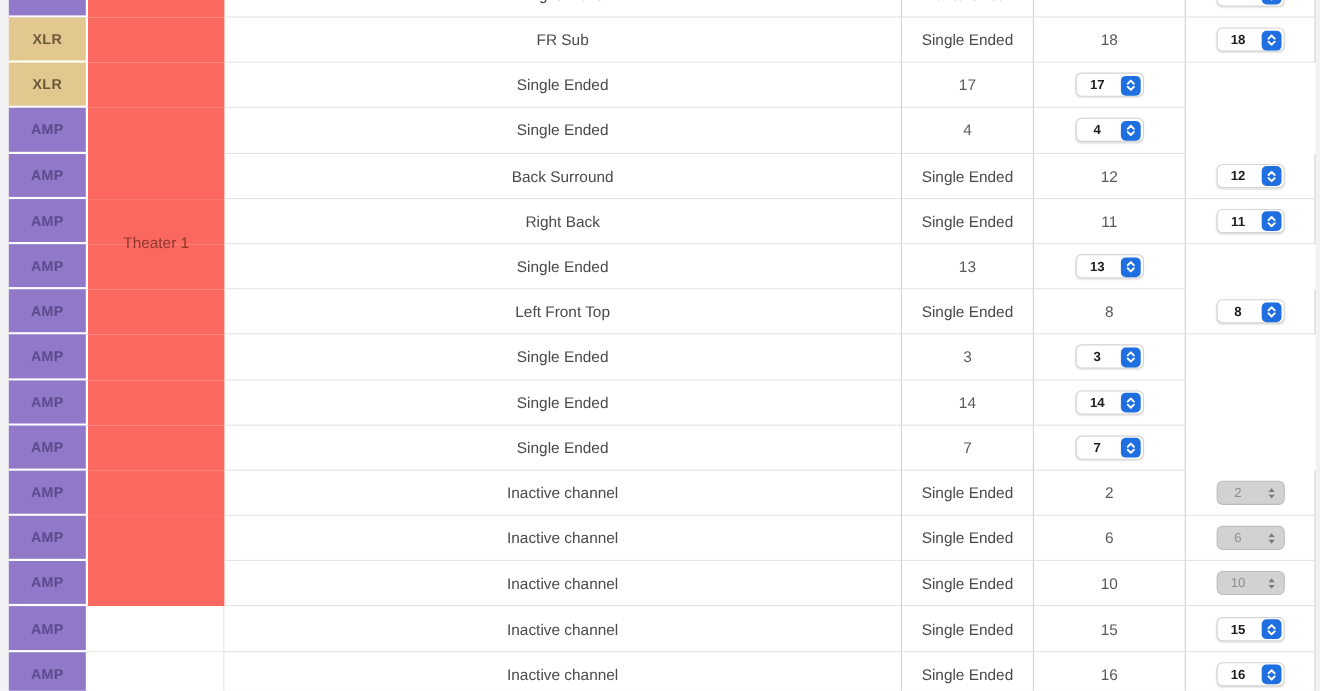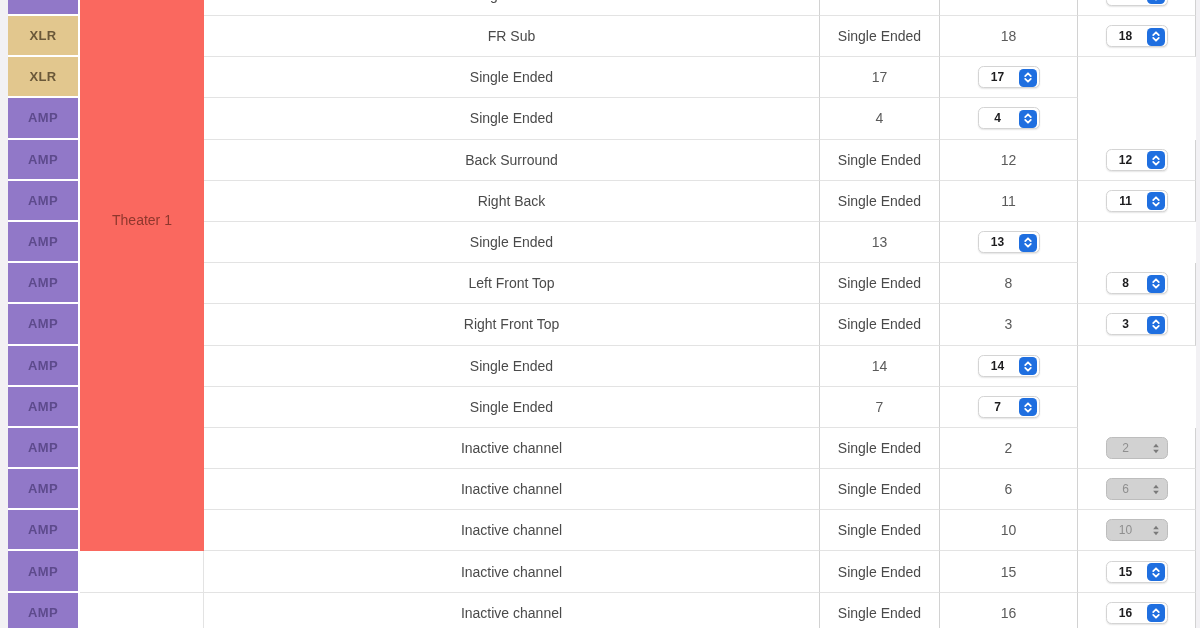--- a/index.html
+++ b/index.html
@@ -232,21 +232,20 @@
             <path d="M4.8 9.6 L8 12.8 L11.2 9.6" fill="none" stroke="#fff" stroke-width="2" stroke-linecap="round" stroke-linejoin="round"></path>
           </svg>
 
         </span>
       </div>
     </div>
   </div>
     <div class="row amp in-zone enabled">
     <div class="cell cell-badge">AMP</div>
     <div class="cell cell-zone"></div>
-    <div class="cell cell-channel">Right Front Top</div>
     <div class="cell cell-type">Single Ended</div>
     <div class="cell cell-number">3</div>
     <div class="cell cell-stepper">
       <div class="stepper">
         <span class="stepper-value">3</span>
         <span class="stepper-btn">
           <svg class="glyph-chevrons" width="14" height="15" viewBox="0 0 16 16">
             <path d="M4.8 6.4 L8 3.2 L11.2 6.4" fill="none" stroke="#fff" stroke-width="2" stroke-linecap="round" stroke-linejoin="round"></path>
             <path d="M4.8 9.6 L8 12.8 L11.2 9.6" fill="none" stroke="#fff" stroke-width="2" stroke-linecap="round" stroke-linejoin="round"></path>
           </svg>

